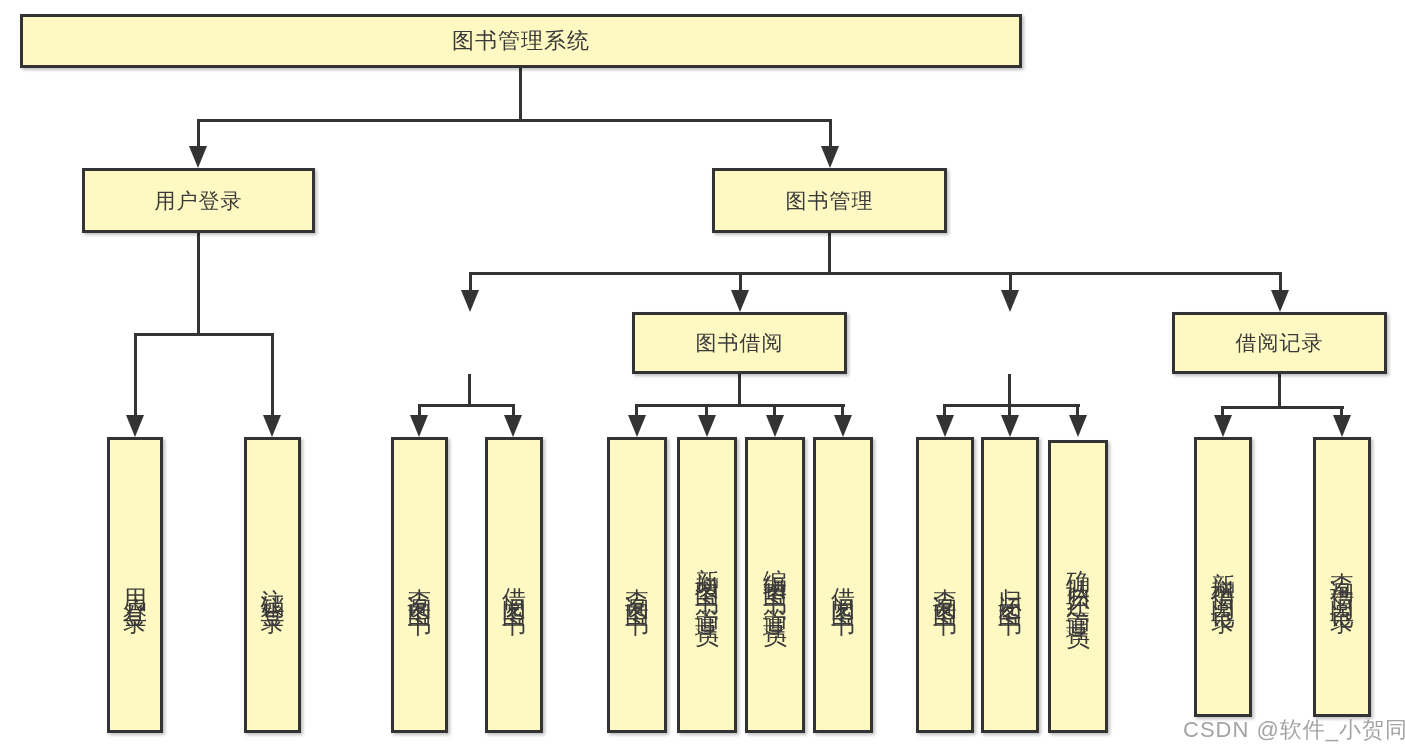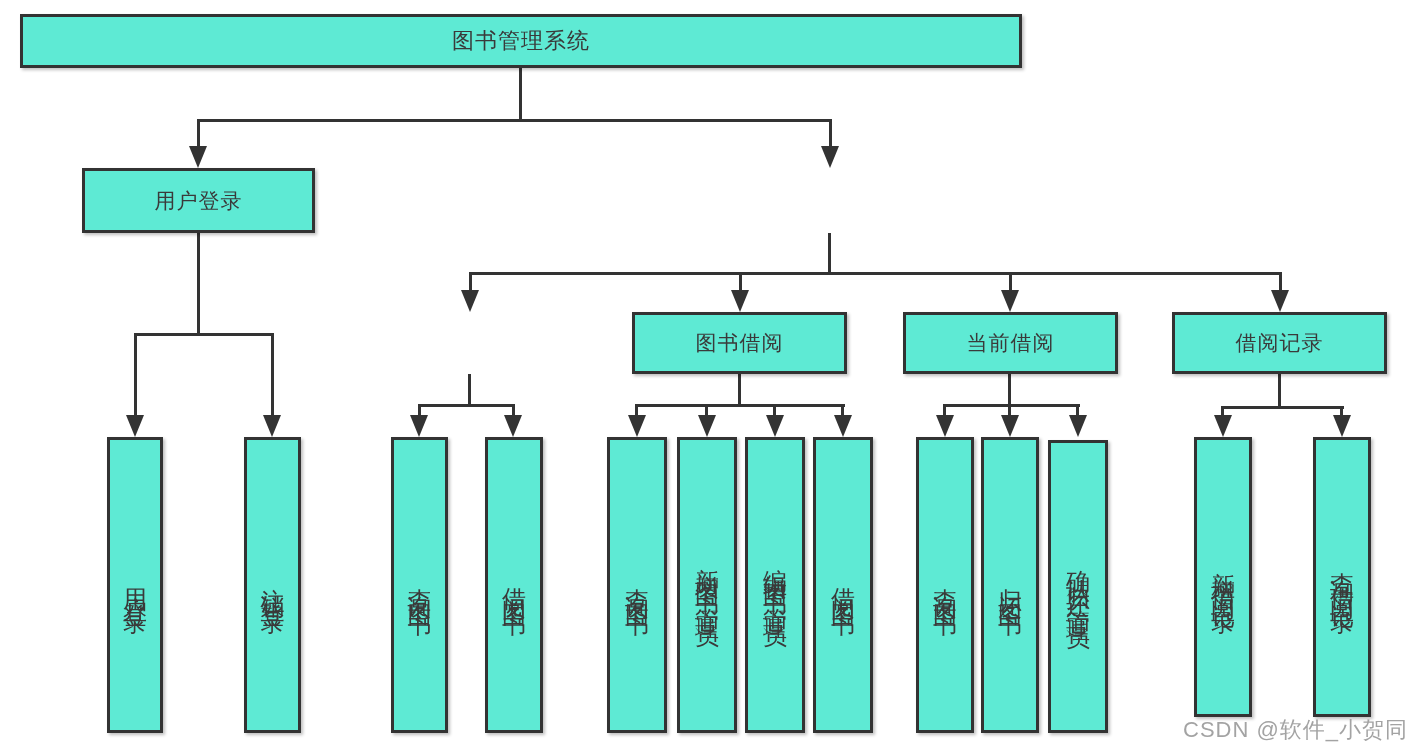--- a/index.html
+++ b/index.html
@@ -8,21 +8,21 @@
     width: 1405px;
     height: 747px;
     background: #ffffff;
     font-family: "Liberation Sans", sans-serif;
     overflow: hidden;
   }
   .box {
     position: absolute;
     box-sizing: border-box;
     border: 3px solid #333333;
-    background: #5eead4;
+    background: #fef9c3;
     box-shadow: 2px 2px 3px rgba(0,0,0,0.25);
     display: flex;
     align-items: center;
     justify-content: center;
     color: #3a3a3a;
     z-index: 3;
   }
   .hbox { font-size: 21px; letter-spacing: 1px; }
   .hbox.root { font-size: 22px; }
   .vbox { z-index: 3; }
@@ -73,20 +73,23 @@
   <div class="vline" style="left:519px; top:68px; height:53px;"></div>
   <div class="hline" style="left:197px; top:119px; width:635px;"></div>
   <div class="vline" style="left:197px; top:119px; height:30px;"></div>
   <div class="arrow" style="left:189px; top:146px;"></div>
   <div class="vline" style="left:829px; top:119px; height:30px;"></div>
   <div class="arrow" style="left:821px; top:146px;"></div>
 
   <div class="box hbox" style="left:82px; top:168px; width:233px; height:65px;">
     <span>用户登录</span>
   </div>
+  <div class="box hbox" style="left:712px; top:168px; width:235px; height:65px;">
+    <span>图书管理</span>
+  </div>
 
   <div class="vline" style="left:197px; top:233px; height:102px;"></div>
   <div class="hline" style="left:134px; top:333px; width:140px;"></div>
   <div class="vline" style="left:134px; top:333px; height:82px;"></div>
   <div class="arrow" style="left:126px; top:415px;"></div>
   <div class="vline" style="left:271px; top:333px; height:82px;"></div>
   <div class="arrow" style="left:263px; top:415px;"></div>
 
   <div class="vline" style="left:828px; top:233px; height:41px;"></div>
   <div class="hline" style="left:469px; top:272px; width:813px;"></div>
@@ -94,23 +97,20 @@
   <div class="arrow" style="left:461px; top:290px;"></div>
   <div class="vline" style="left:739px; top:272px; height:20px;"></div>
   <div class="arrow" style="left:731px; top:290px;"></div>
   <div class="vline" style="left:1009px; top:272px; height:20px;"></div>
   <div class="arrow" style="left:1001px; top:290px;"></div>
   <div class="vline" style="left:1279px; top:272px; height:20px;"></div>
   <div class="arrow" style="left:1271px; top:290px;"></div>
 
   <div class="box hbox" style="left:632px; top:312px; width:215px; height:62px;align-items:center;">
     <span>图书借阅</span>
-  </div>
-  <div class="box hbox" style="left:903px; top:312px; width:215px; height:62px;">
-    <span>当前借阅</span>
   </div>
   <div class="box hbox" style="left:1172px; top:312px; width:215px; height:62px;">
     <span>借阅记录</span>
   </div>
 
   <div class="vline" style="left:468px; top:374px; height:32px;"></div>
   <div class="hline" style="left:418px; top:404px; width:97px;"></div>
   <div class="vline" style="left:418px; top:404px; height:13px;"></div>
   <div class="arrow" style="left:410px; top:415px;"></div>
   <div class="vline" style="left:512px; top:404px; height:13px;"></div>

